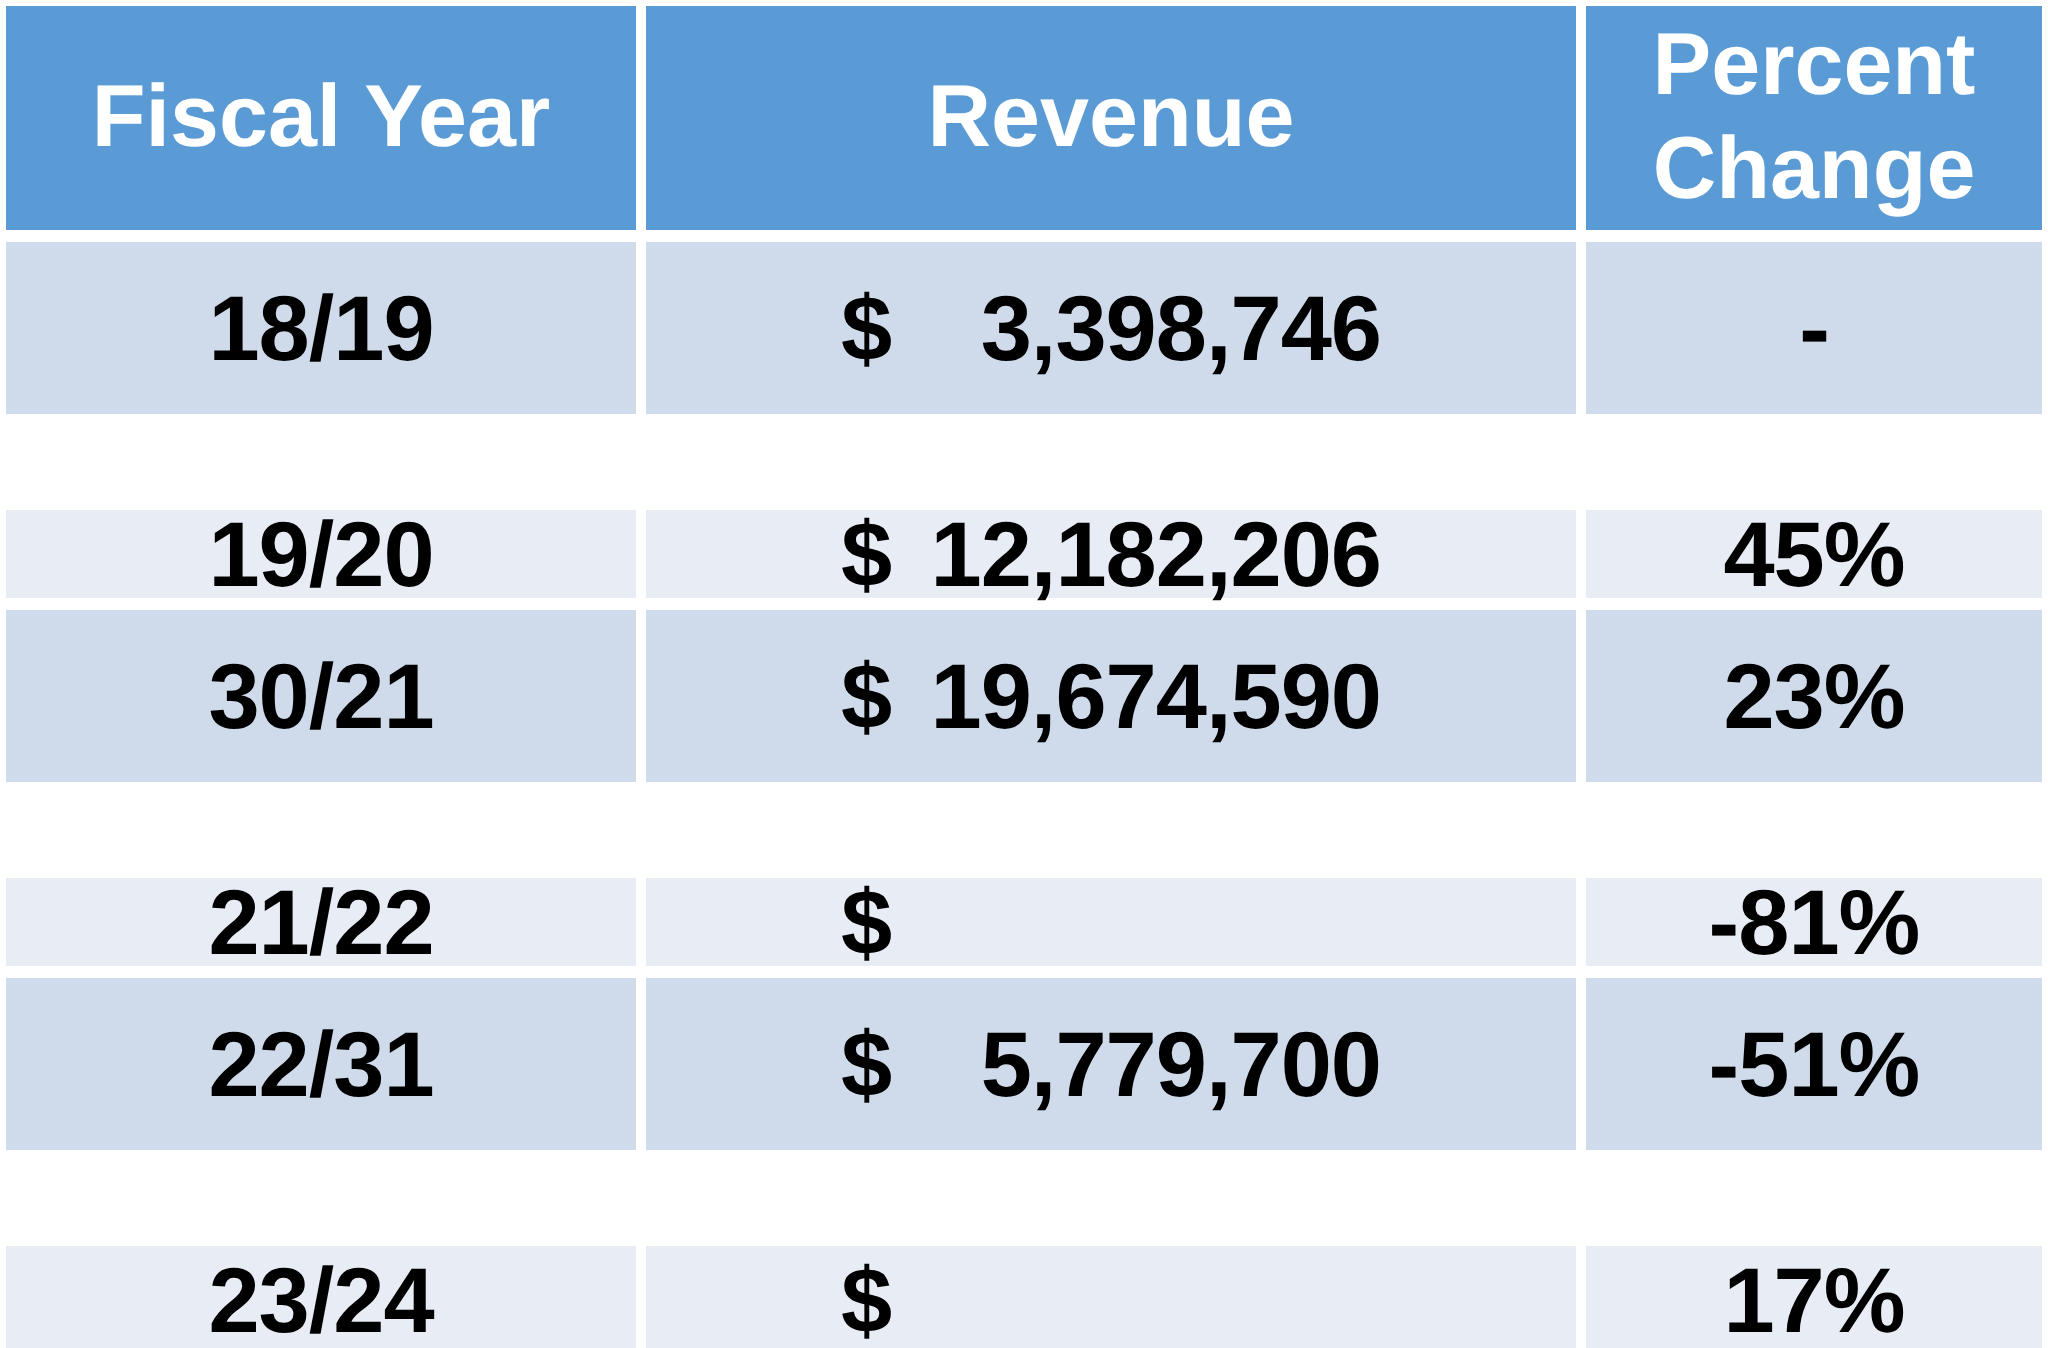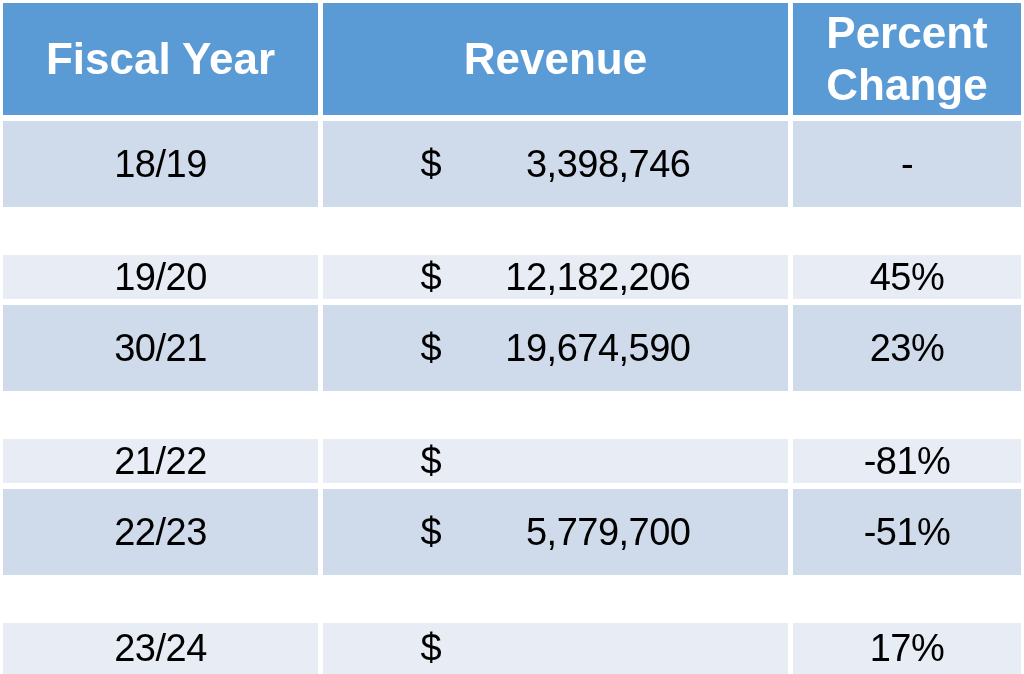--- a/index.html
+++ b/index.html
@@ -33,22 +33,22 @@
     text-align: center;
   }
   .th {
     background: var(--header-bg, #5B9BD5);
     color: var(--header-text, #ffffff);
     font-size: 44px;
     font-weight: 700;
     line-height: 1.18;
   }
   .td {
-    font-size: 38px;
-    font-weight: 400;
+    font-size: 46px;
+    font-weight: 700;
     color: var(--body-text, #000000);
     letter-spacing: -0.5px;
   }
   .band-dark  { background: var(--row-band-dark, #CFDAEA); }
   .band-light { background: var(--row-band-light, #E8ECF5); margin-top: 42px; }
   .rev-inner {
     width: 270px;
     display: flex;
     justify-content: space-between;
     align-items: baseline;
@@ -92,21 +92,21 @@
     <div class="cell td band-dark">23%</div>
 
     <div class="cell td band-light">21/22</div>
     <div class="cell td band-light">
       <span class="rev-inner">
         <span>$</span>
       </span>
     </div>
     <div class="cell td band-light">-81%</div>
 
-    <div class="cell td band-dark">22/23</div>
+    <div class="cell td band-dark">22/31</div>
     <div class="cell td band-dark">
       <span class="rev-inner">
         <span>$</span>
         <span>5,779,700</span>
       </span>
     </div>
     <div class="cell td band-dark">-51%</div>
 
     <div class="cell td band-light">23/24</div>
     <div class="cell td band-light">

